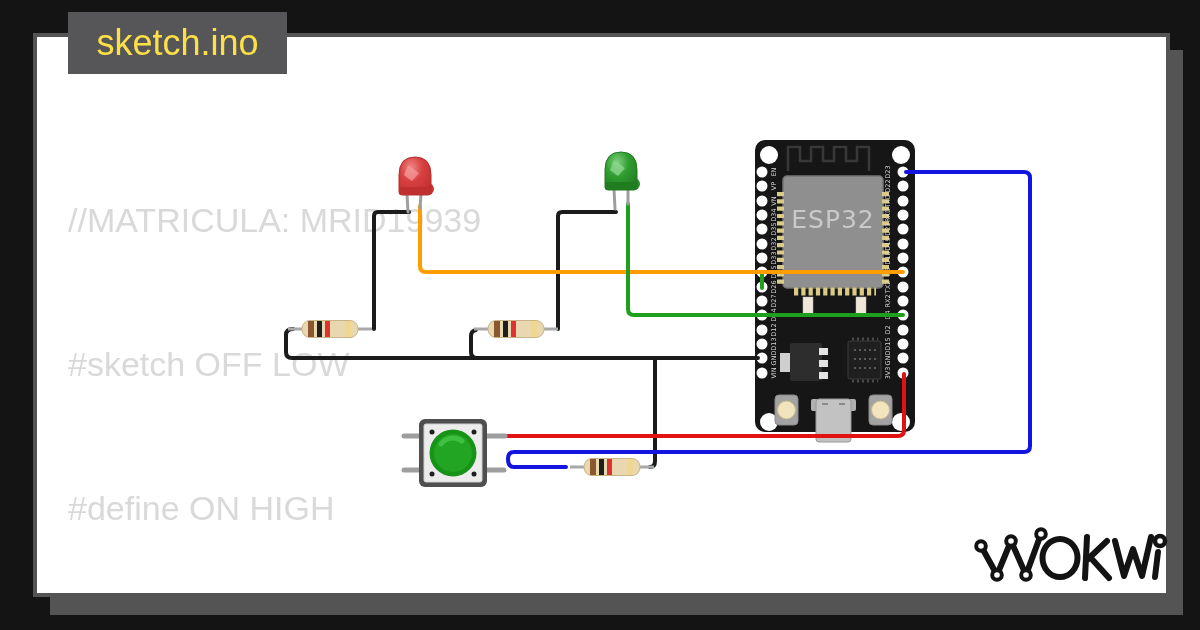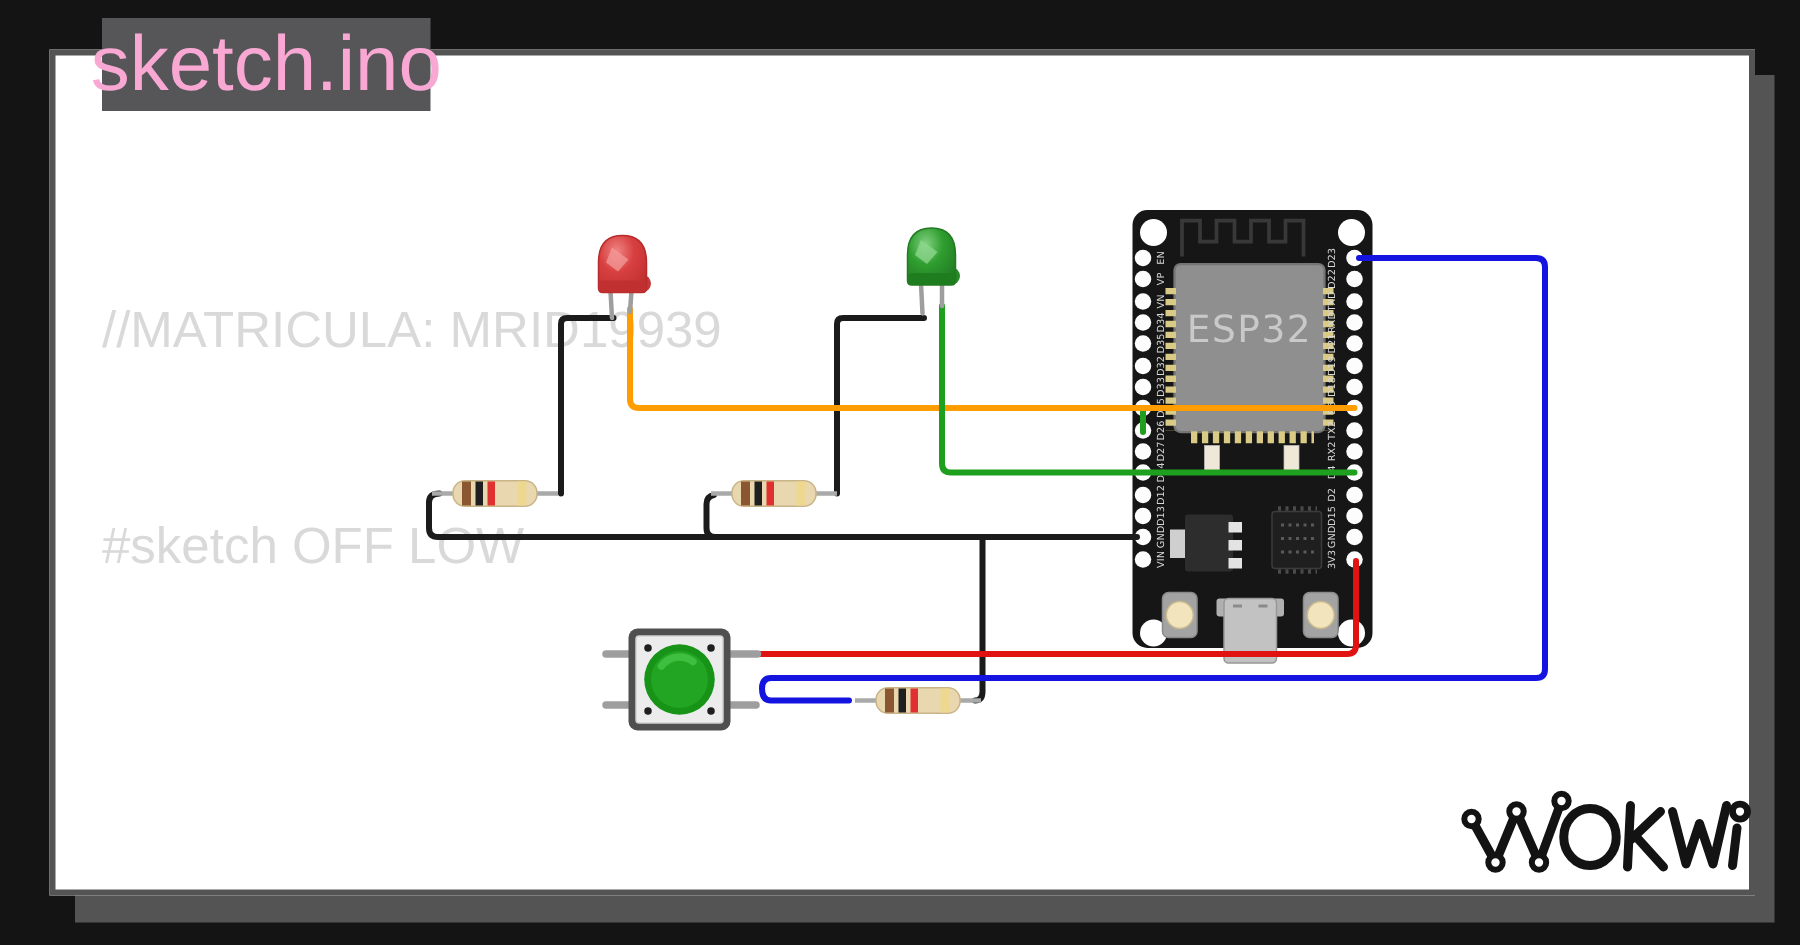--- a/index.html
+++ b/index.html
@@ -6,35 +6,36 @@
   body{width:1200px;height:630px;background:#141414;position:relative;overflow:hidden;
        font-family:"Liberation Sans",sans-serif;}
   .shadow{position:absolute;left:50px;top:50px;width:1133px;height:565px;background:#545454;}
   .card{position:absolute;left:33px;top:33px;width:1137px;height:564px;background:#ffffff;
         border:4px solid #545454;box-sizing:border-box;}
   .code-clip{position:absolute;left:37px;top:37px;width:1129px;height:556px;overflow:hidden;}
   .code{position:absolute;left:31px;top:63px;font-size:34px;line-height:48px;color:#d9d9d9;
         white-space:pre;font-family:"Liberation Sans",sans-serif;}
   .title-box{position:absolute;left:68px;top:12px;width:219px;height:62px;background:#565658;
              display:flex;align-items:center;justify-content:center;z-index:30;}
-  .title-box span{color:#f9a8d4;font-size:52px;}
+  .title-box span{color:#fde047;font-size:36px;}
   svg.stage{position:absolute;left:0;top:0;z-index:20;}
   .pinlabel{font-family:"DejaVu Sans",sans-serif;font-size:6.5px;fill:#d8d8d8;}
   .chiplabel{font-family:"DejaVu Sans",sans-serif;font-size:25px;fill:#c9c9c9;letter-spacing:1px;}
 </style>
 </head>
 <body>
 
 <div class="shadow"></div>
 <div class="card"></div>
 
 <div class="code-clip">
   <div class="code">
     <div>//MATRICULA: MRID19939</div>
     <div>#sketch OFF LOW</div>
+    <div>#define ON HIGH</div>
     
     
     
     
     <div></div>
     
     
     
   </div>
 </div>

